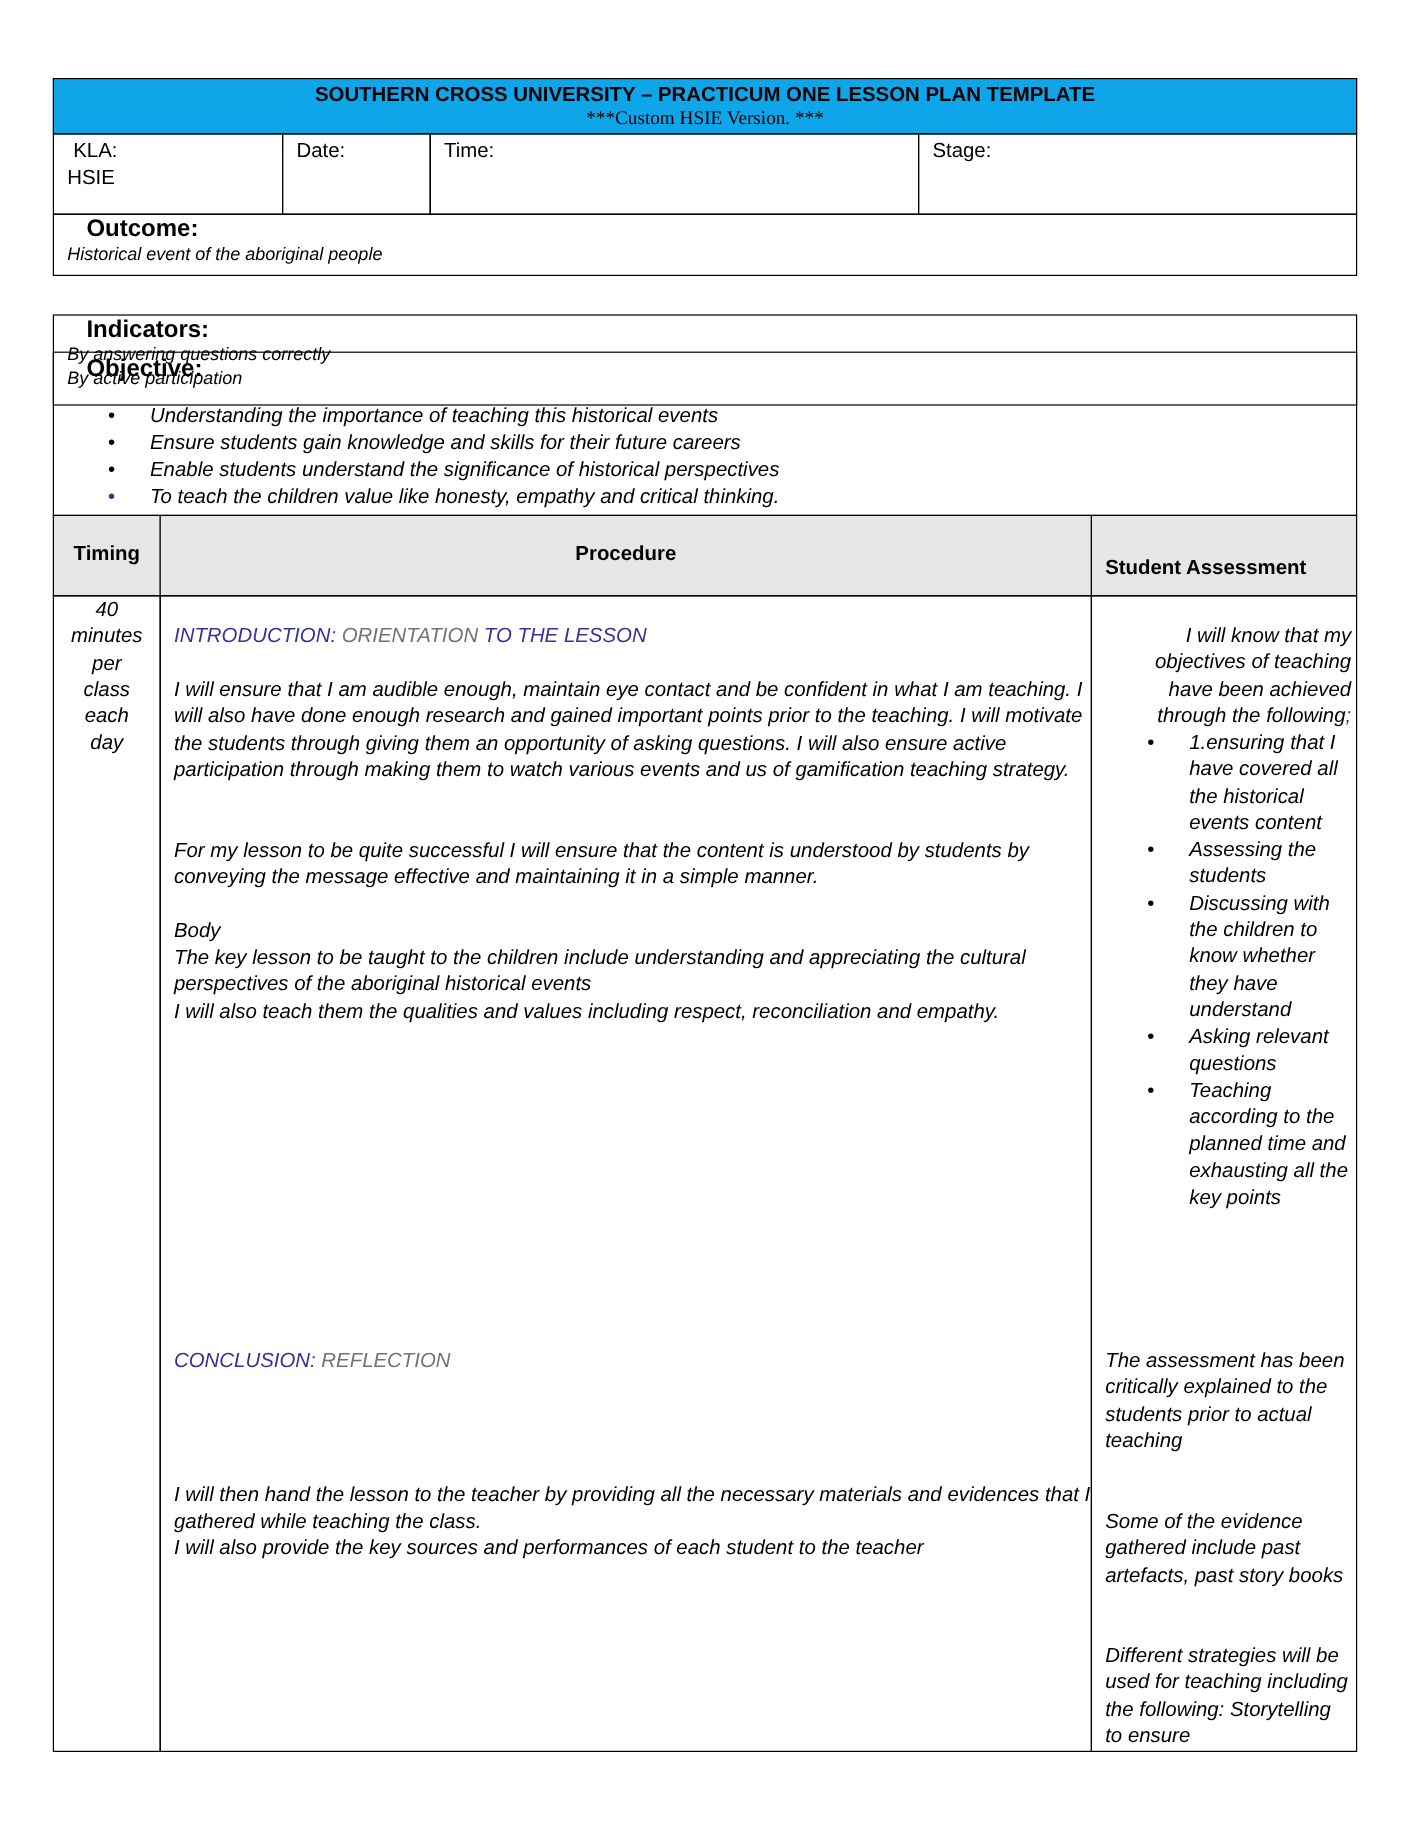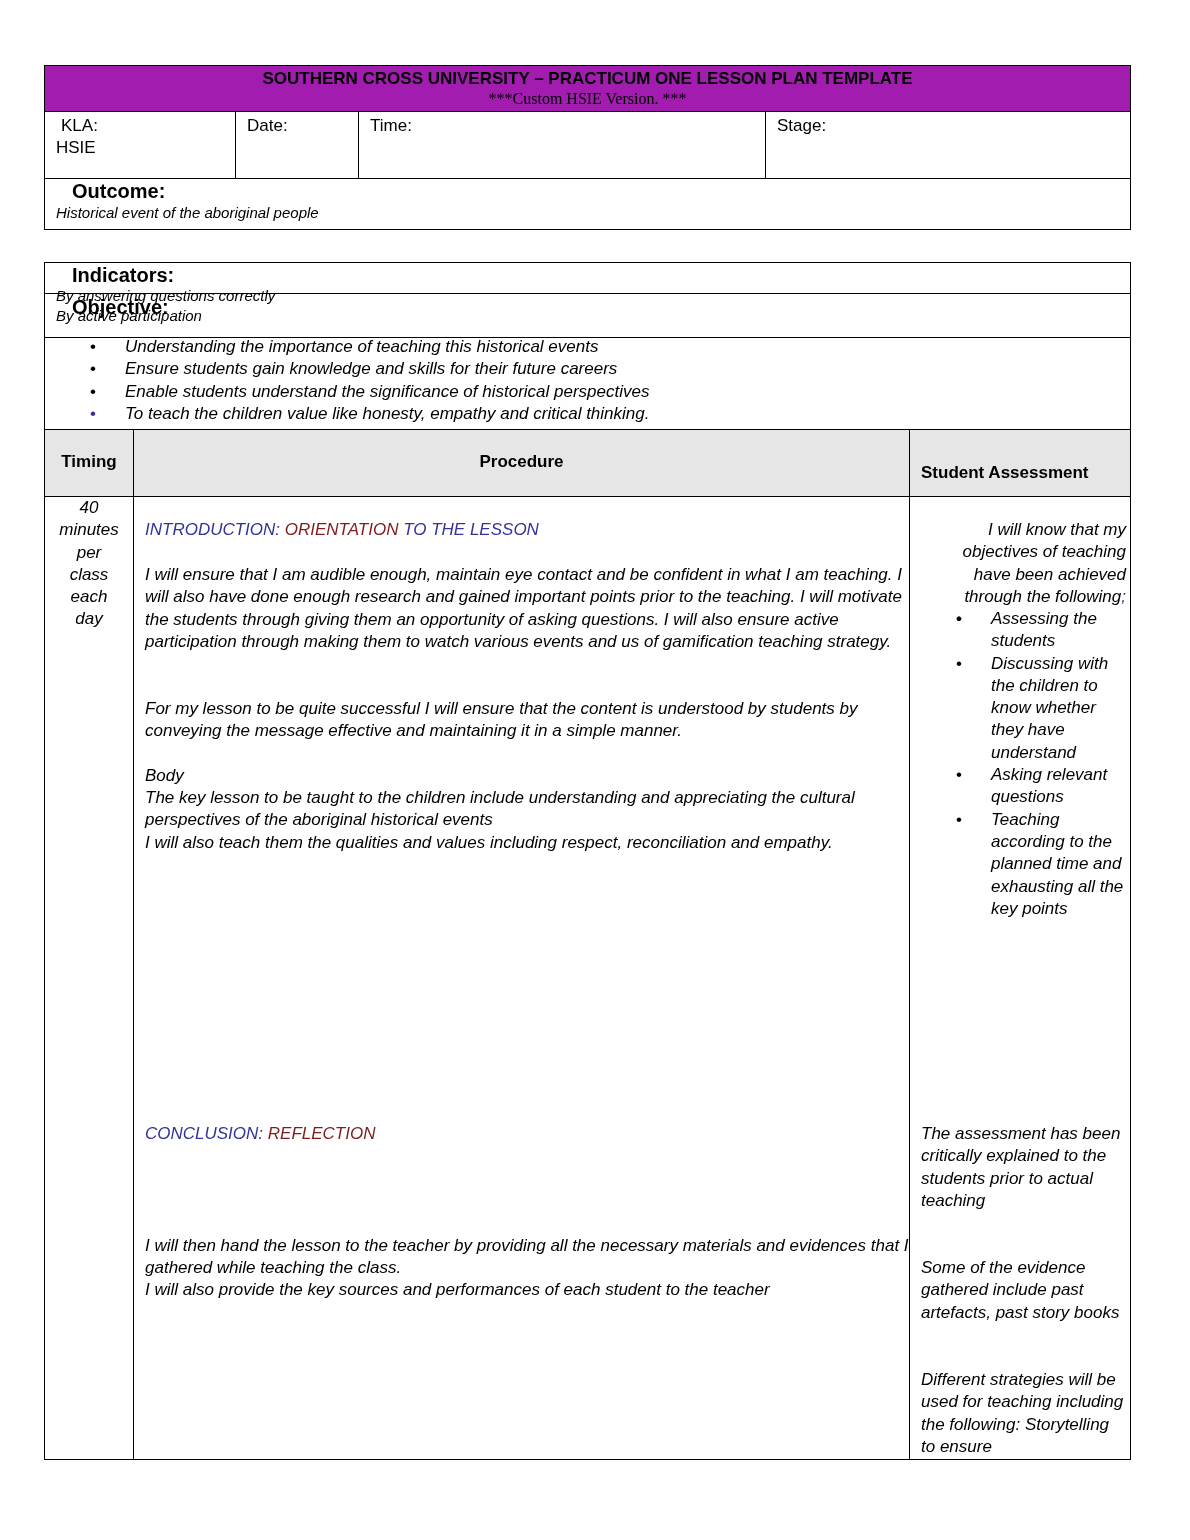--- a/index.html
+++ b/index.html
@@ -1,33 +1,33 @@
 <!DOCTYPE html>
 <html><head>
 <meta charset="utf-8">
 <style>
   html, body { margin: 0; padding: 0; background: #ffffff; }
   body { width: 1190px; height: 1540px; position: relative; font-family: "Liberation Sans", sans-serif; color: #000; }
   .page { position: absolute; left: 44px; top: 65px; width: 1087px; }
   .box { position: absolute; border: 1px solid #000; box-sizing: border-box; }
-  .hdr { left: 0; top: 0; width: 1087px; height: 47px; background: #a21caf; text-align: center; }
+  .hdr { left: 0; top: 0; width: 1087px; height: 47px; background: #0ea5e9; text-align: center; }
   .hdr .t1 { font-weight: bold; font-size: 17px; margin-top: 3px; }
   .hdr .t2 { font-family: "Liberation Serif", serif; font-size: 16px; margin-top: 1px; }
   .meta { top: 46px; height: 68px; }
   .lbl { font-size: 17px; position: absolute; left: 11px; top: 3px; line-height: 22px; }
   .sec { left: 0; width: 1087px; }
   .sec .h { font-weight: bold; font-size: 20px; position: absolute; left: 27px; top: 1px; }
   .sec .it { font-style: italic; font-size: 15px; position: absolute; left: 11px; line-height: 20px; }
   ul.obj { position: absolute; left: 0; top: 42px; margin: 0; padding: 0; list-style: none; }
   ul.obj li { font-style: italic; font-size: 17px; line-height: 22.3px; position: relative; padding-left: 80px; }
   ul.obj li .b { position: absolute; left: 45px; top: 0; font-style: normal; }
   .th { background: #e6e6e6; font-weight: bold; font-size: 17px; }
   .it17 { font-style: italic; font-size: 17px; line-height: 22.3px; }
   .navy { color: #333399; }
-  .red { color: #7f1d1d; }
+  .red { color: #737373; }
   .para { position: absolute; left: 11px; width: 770px; }
   ul.asl { margin: 0; padding: 0; list-style: none; }
   ul.asl li { position: relative; padding-left: 70px; }
   ul.asl li .b { position: absolute; left: 35px; font-style: normal; }
 </style>
 </head>
 <body>
 
 <div class="page">
 
@@ -108,21 +108,21 @@
     </div>
     <div class="it17 para" style="top:738px;">I will then hand the lesson to the teacher by providing all the necessary materials and evidences that I gathered while teaching the class.</div>
     <div class="it17 para" style="top:782px;">I will also provide the key sources and performances of each student to the teacher</div>
   </div>
 
   <div class="box" style="left:865px; top:431px; width:222px; height:964px; overflow:hidden;">
     <div class="it17" style="position:absolute; left:11px; top:22px; width:205px;text-align:right;">
       <span>I will know that my objectives of teaching have been achieved through the following</span><span class="navy">;</span>
     </div>
     <ul class="asl it17" style="position:absolute; left:11px; top:111px; width:210px;">
-      <li><span class="b">•</span></li>
+      <li><span class="b">•</span><span>1.ensuring that I have covered all the historical events content</span></li>
       <li><span class="b">•</span><span>Assessing the students</span></li>
       <li><span class="b">•</span><span>Discussing with the children to know whether they have understand</span></li>
       <li><span class="b">•</span><span>Asking relevant questions</span></li>
       <li><span class="b">•</span><span>Teaching according to the planned time and exhausting all the key points</span></li>
     </ul>
     <div class="it17" style="position:absolute; left:11px; top:626px; width:205px;">The assessment has been critically explained to the students prior to actual teaching</div>
     <div class="it17" style="position:absolute; left:11px; top:760px; width:205px;">Some of the evidence gathered include past artefacts, past story books</div>
     <div class="it17" style="position:absolute; left:11px; top:872px; width:205px;">Different strategies will be used for teaching including the following: Storytelling to ensure</div>
   </div>
 

